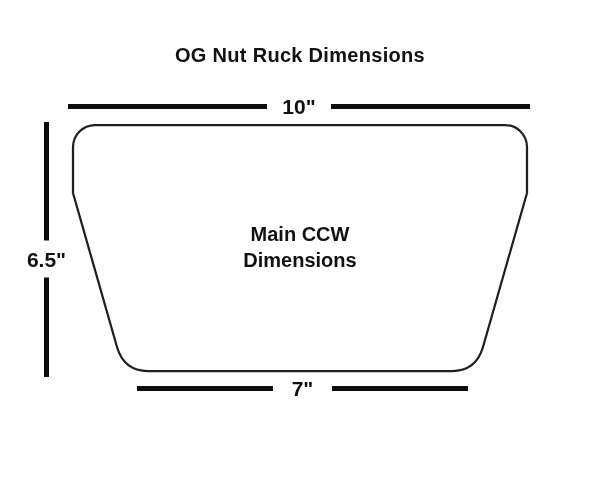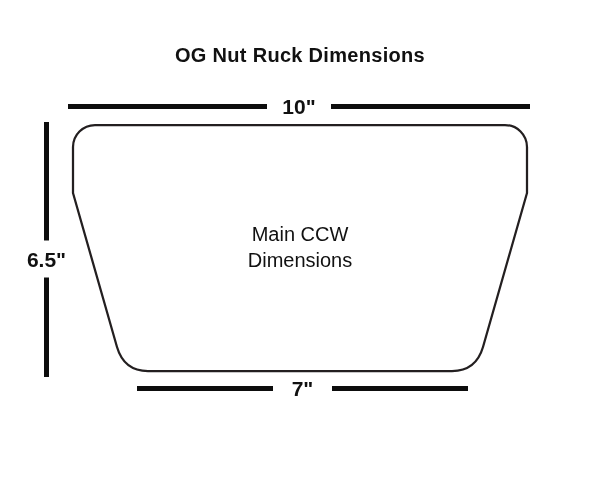--- a/index.html
+++ b/index.html
@@ -90,21 +90,21 @@
     stroke-linecap: round;
   }
   
   .shape-label {
     position: absolute;
     left: 0;
     right: 0;
     top: 221px;
     text-align: center;
     font-size: 20px;
-    font-weight: 400;
+    font-weight: 700;
     line-height: 26px;
     color: var(--text);
   }
 </style>
 </head>
 <body>
 
 <div class="stage">
 
   <h1 class="title">OG Nut Ruck Dimensions</h1>

